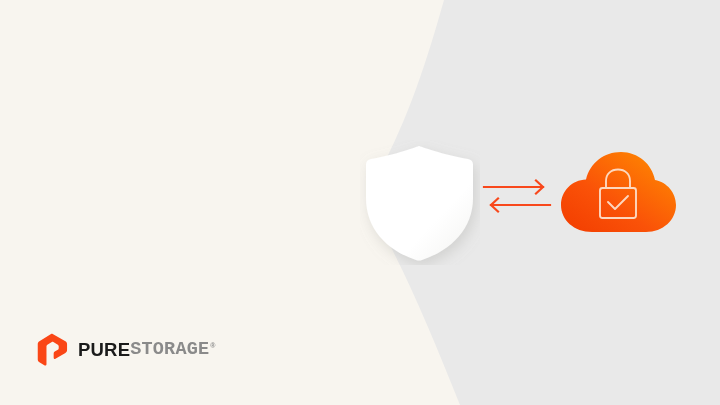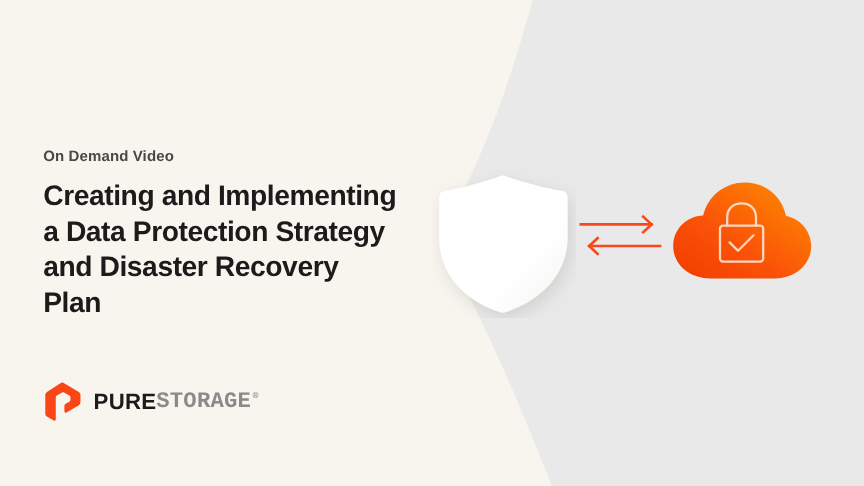--- a/index.html
+++ b/index.html
@@ -52,21 +52,21 @@
     line-height: 1.27;
     letter-spacing: -0.35px;
     margin: 0;
     max-width: 300px;
   }
 
   
   .logo {
     position: absolute;
     left: 36px;
-    top: 318px;
+    top: 333px;
     display: flex;
     align-items: center;
     gap: 9px;
   }
   .logo-mark {
     width: 33px;
     height: 34px;
     display: block;
   }
   .logo-word {
@@ -102,24 +102,20 @@
 </head>
 <body>
 
 <div class="slide">
 
   <svg class="bg-layer" viewBox="0 0 720 405" aria-hidden="true">
     <rect x="0" y="0" width="720" height="405" fill="#f8f5ef"></rect>
     <path d="M 444 0 L 720 0 L 720 405 L 460 405 C 430 330 404 268 372 212 C 366 202 366 196 372 186 C 404 128 422 78 444 0 Z" fill="#e9e9e9"></path>
   </svg>
 
-  <div class="text-block">
-    <div class="eyebrow">On Demand Video</div>
-    <div class="headline">Creating and Implementing a Data Protection Strategy and Disaster Recovery Plan</div>
-  </div>
 
   <div class="graphic">
 
     <div class="shield-wrap">
       <svg viewBox="0 0 120 125" width="120" height="125" aria-hidden="true">
         <defs>
           <filter id="shShadow" x="-40%" y="-40%" width="190%" height="190%">
             <feDropShadow dx="3" dy="5" stdDeviation="7" flood-color="#9a9a95" flood-opacity="0.30"></feDropShadow>
           </filter>
           <linearGradient id="shGrad" x1="0" y1="0" x2="1" y2="1">

